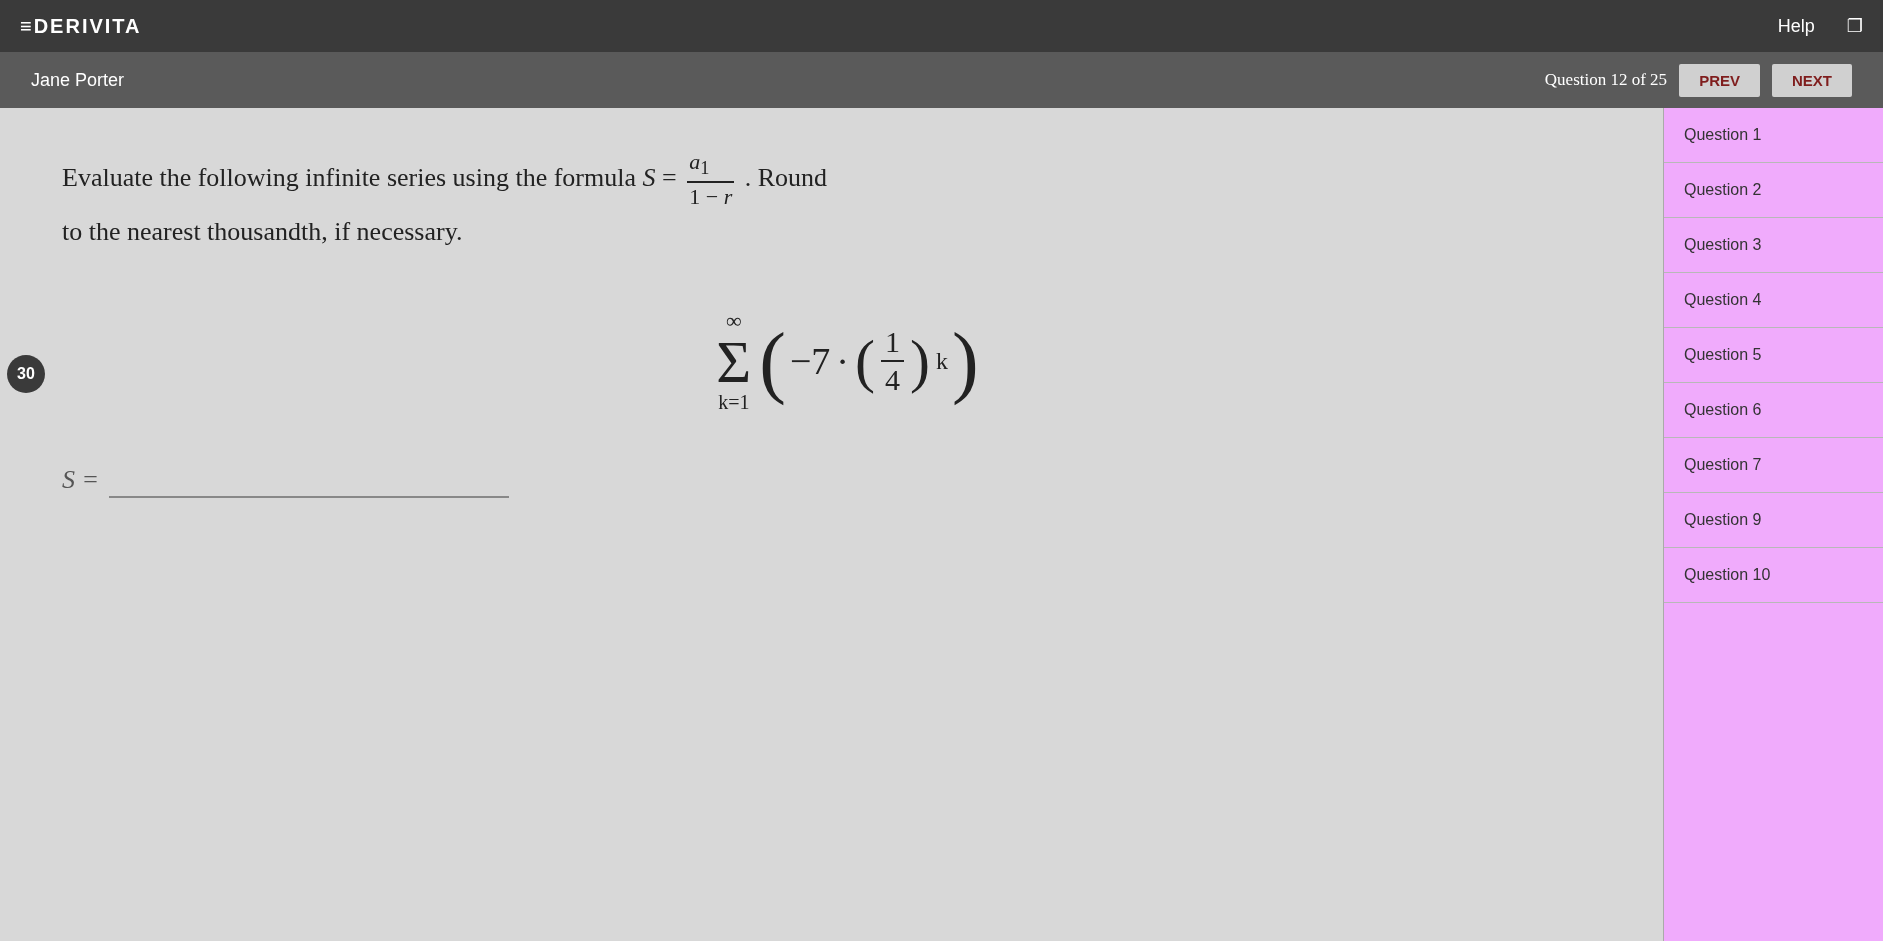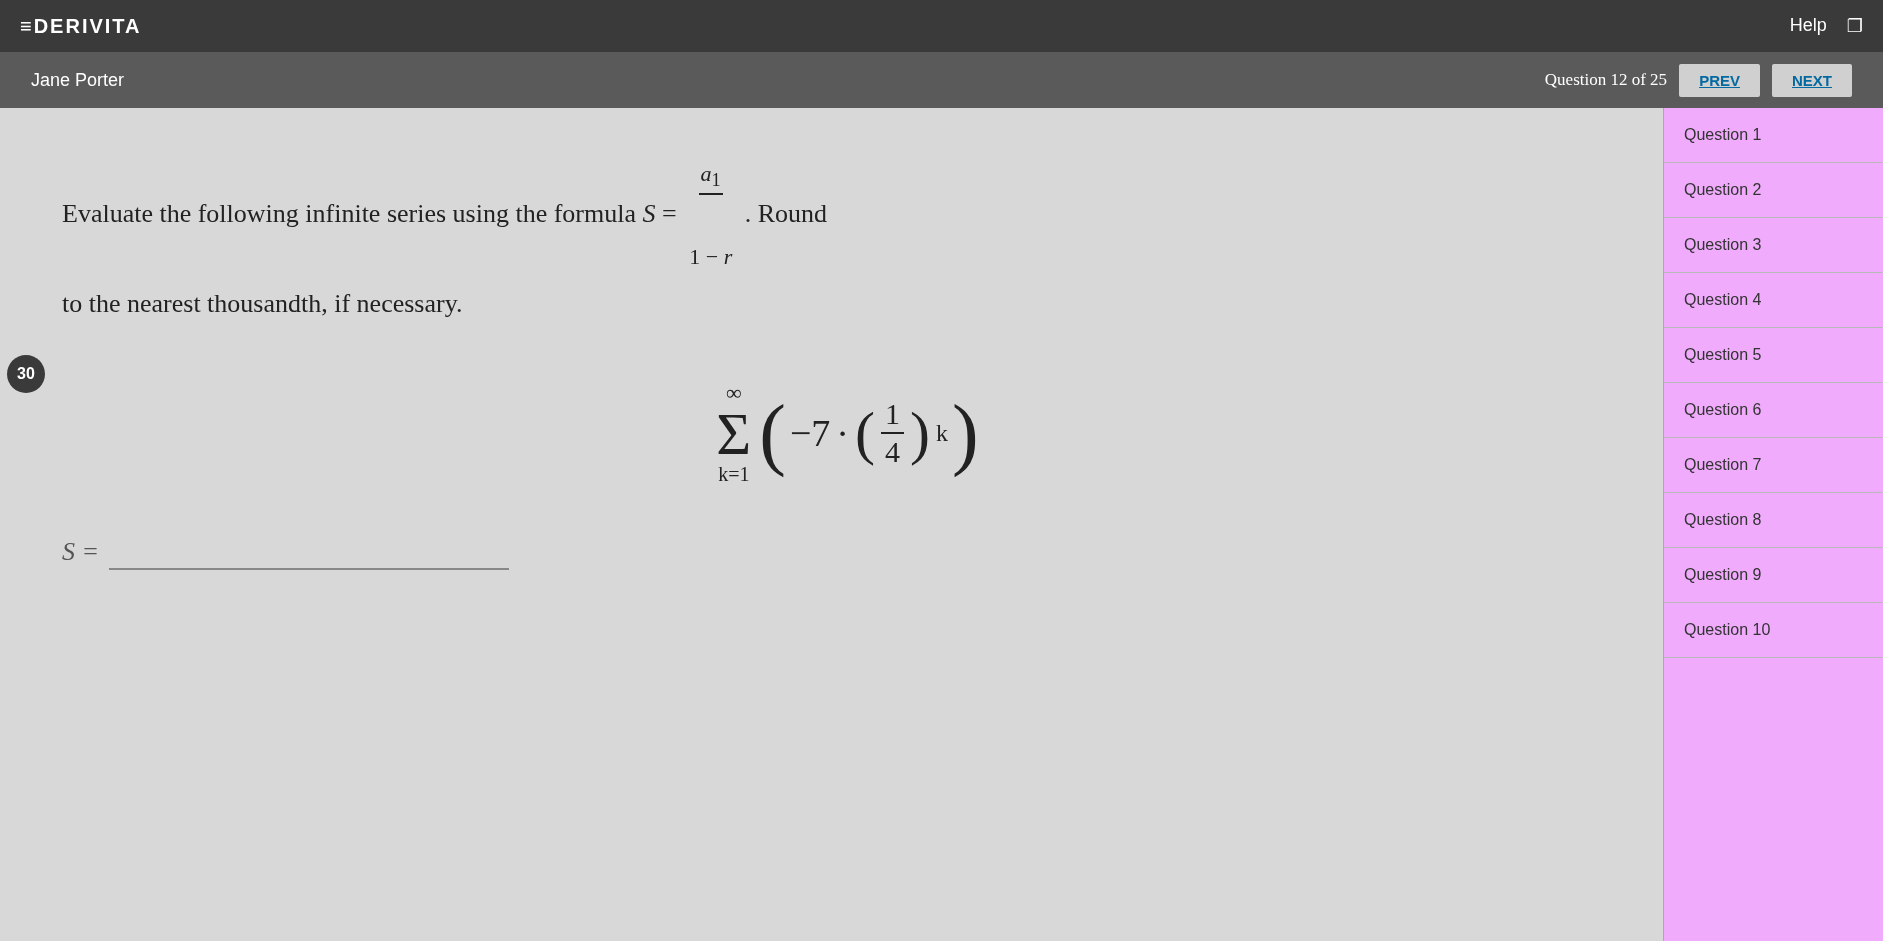--- a/index.html
+++ b/index.html
@@ -16,22 +16,22 @@
     }
     .logo {
       color: #fff;
       font-size: 20px;
       font-weight: bold;
       font-family: Arial, sans-serif;
       letter-spacing: 2px;
     }
     .nav-right {
       display: flex;
-      align-items: flex-start;
-      gap: 20px;
+      align-items: center;
+      gap: 32px;
     }
     .nav-help {
       color: #fff;
       font-size: 18px;
       font-family: Arial, sans-serif;
     }
     .nav-expand {
       color: #fff;
       font-size: 18px;
     }
@@ -56,28 +56,27 @@
       gap: 12px;
     }
     .question-counter {
       color: #fff;
       font-size: 17px;
       font-family: Liberation Serif, serif;
     }
     .nav-btn {
       background: #d0d0d0;
       border: none;
-      color: #0369a1;
+      color: #7f1d1d;
       font-size: 15px;
       font-weight: bold;
       font-family: Arial, sans-serif;
       padding: 8px 20px;
       cursor: pointer;
       border-radius: 2px;
-      text-decoration: underline;
     }
 
     
     .main-wrapper {
       display: flex;
       background: #d8d8d8;
       min-height: 833px;
     }
 
     
@@ -224,25 +223,23 @@
     }
 
     
     .math-inline {
       font-style: italic;
       font-family: 'Times New Roman', serif;
     }
     .formula-frac {
       display: inline-flex;
       flex-direction: column;
-      align-items: center;
       font-size: 22px;
       vertical-align: middle;
-      margin: 12px 4px;
-      gap: 48px;
+      margin: 0 4px;
     }
     .formula-frac-num {
       border-bottom: 2px solid #222;
       padding: 0 2px;
       line-height: 1.3;
     }
     .formula-frac-den {
       padding: 0 2px;
       line-height: 1.3;
     }
@@ -325,18 +322,17 @@
   </div>
 
   <div class="right-sidebar">
     <div class="sidebar-item">Question 1</div>
     <div class="sidebar-item">Question 2</div>
     <div class="sidebar-item">Question 3</div>
     <div class="sidebar-item">Question 4</div>
     <div class="sidebar-item">Question 5</div>
     <div class="sidebar-item">Question 6</div>
     <div class="sidebar-item">Question 7</div>
-    <div class="sidebar-item">Question 8</div>
     <div class="sidebar-item">Question 9</div>
     <div class="sidebar-item">Question 10</div>
   </div>
 
 </div>
 
 </body></html>

